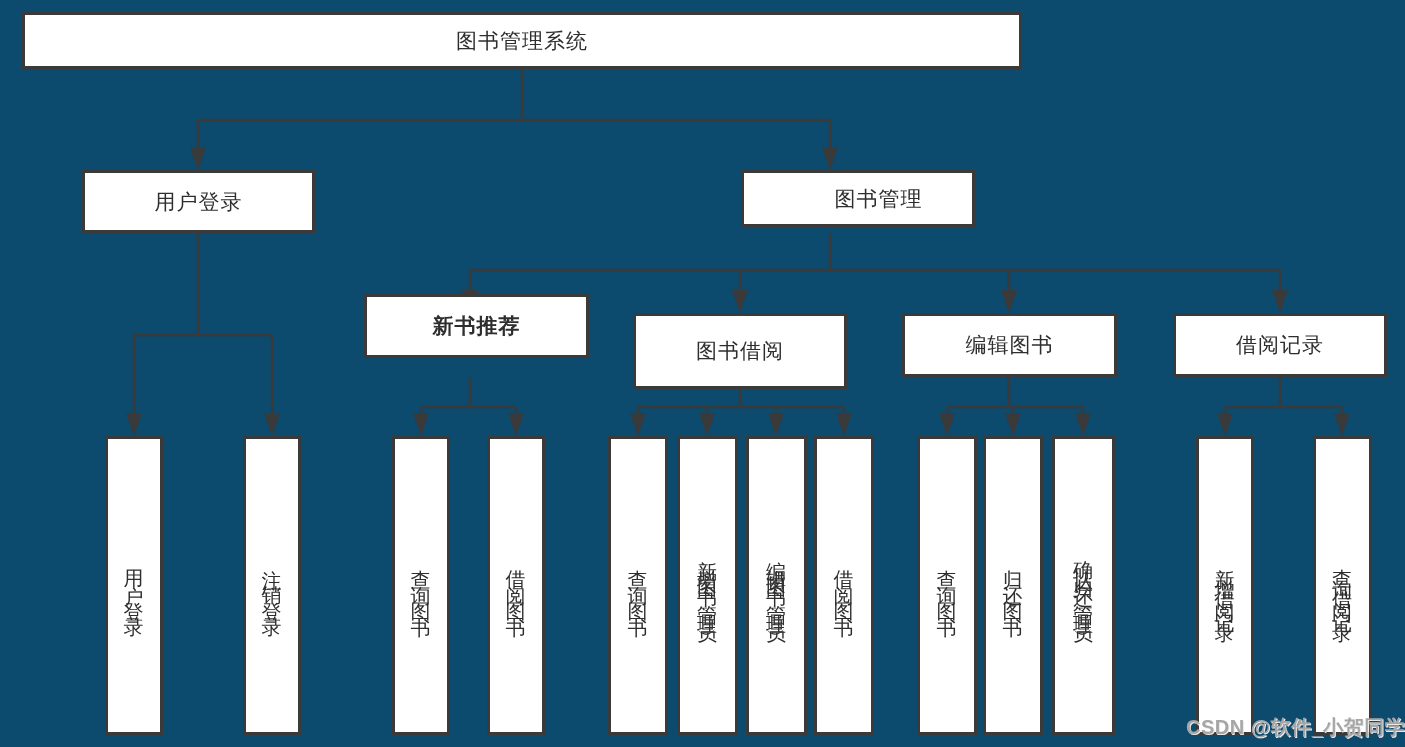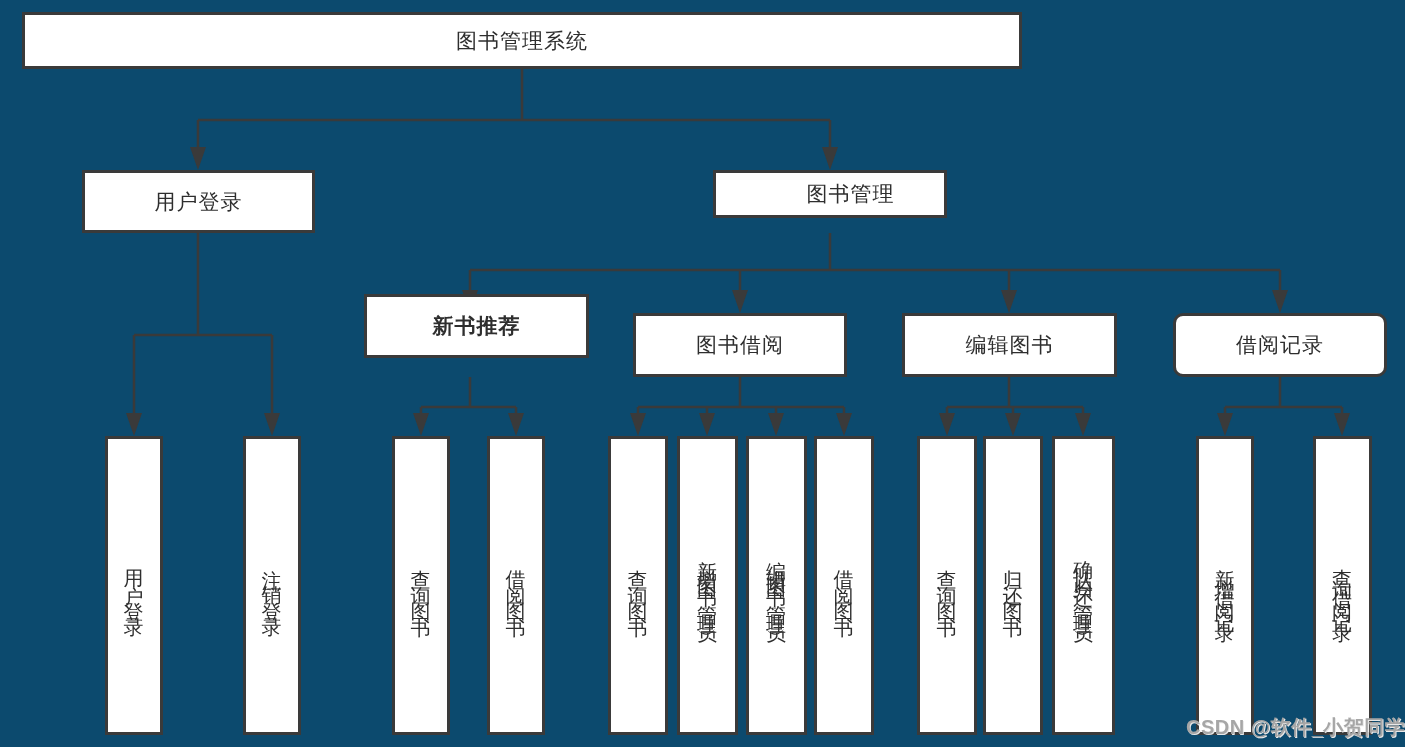--- a/index.html
+++ b/index.html
@@ -104,34 +104,34 @@
     </g>
   </svg>
 
   <div class="node" style="left:22px; top:12px; width:1000px; height:57px;">
     <span>图书管理系统</span>
   </div>
 
   <div class="node" style="left:82px; top:170px; width:233px; height:63px;">
     <span>用户登录</span>
   </div>
-  <div class="node" style="left:713px; top:170px; width:234px; height:48px;padding-left:41px;">
+  <div class="node" style="left:741px; top:170px; width:234px; height:57px;padding-left:41px;">
     <span>图书管理</span>
   </div>
 
   <div class="node" style="left:364px; top:294px; width:225px; height:64px;font-weight:bold;">
     <span>新书推荐</span>
   </div>
-  <div class="node" style="left:633px; top:313px; width:214px; height:64px;">
+  <div class="node" style="left:633px; top:313px; width:214px; height:76px;">
     <span>图书借阅</span>
   </div>
   <div class="node" style="left:902px; top:313px; width:215px; height:64px;">
     <span>编辑图书</span>
   </div>
-  <div class="node" style="left:1173px; top:313px; width:214px; height:64px;border-radius:10px;">
+  <div class="node" style="left:1173px; top:313px; width:214px; height:64px;">
     <span>借阅记录</span>
   </div>
 
   <div class="leaf" style="left:105px; top:436px; width:58px; height:299px;">
     <span class="vtext len4">用户登录</span>
   </div>
   <div class="leaf" style="left:243px; top:436px; width:58px; height:299px;">
     <span class="vtext len4">注销登录</span>
   </div>
 

